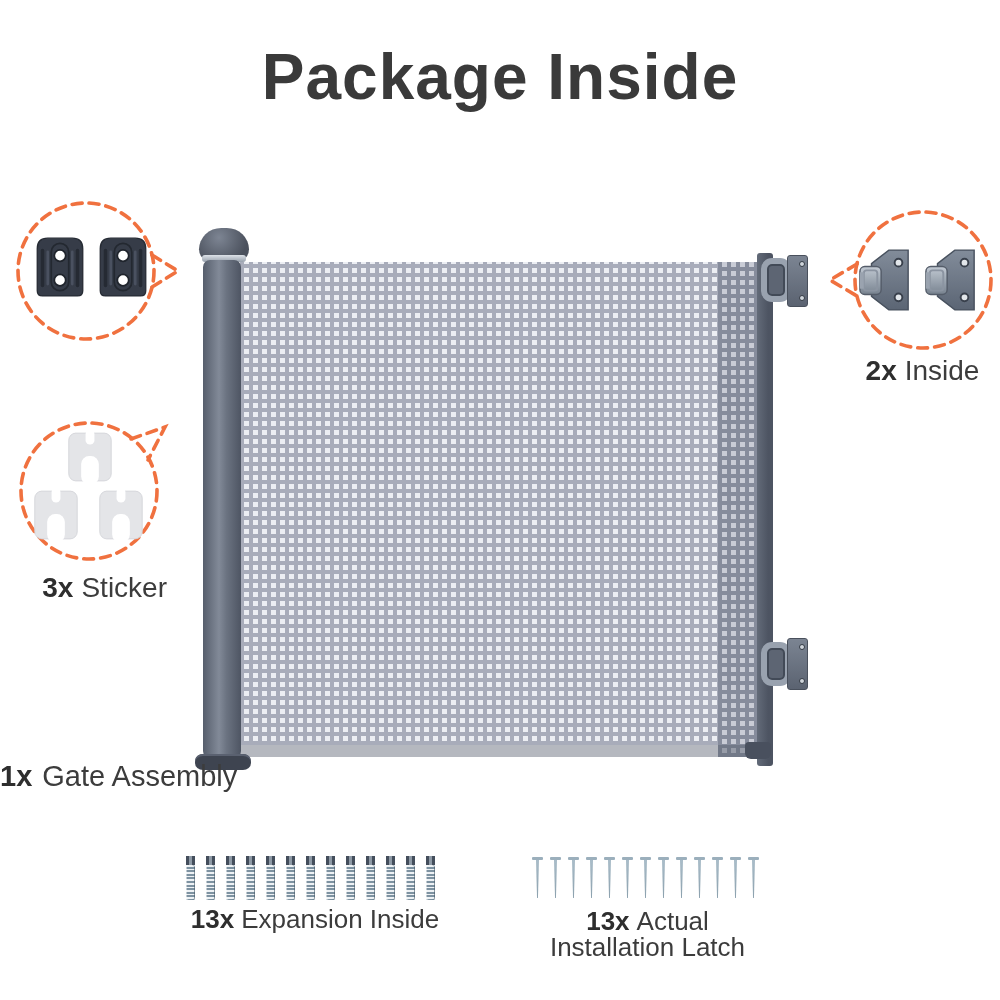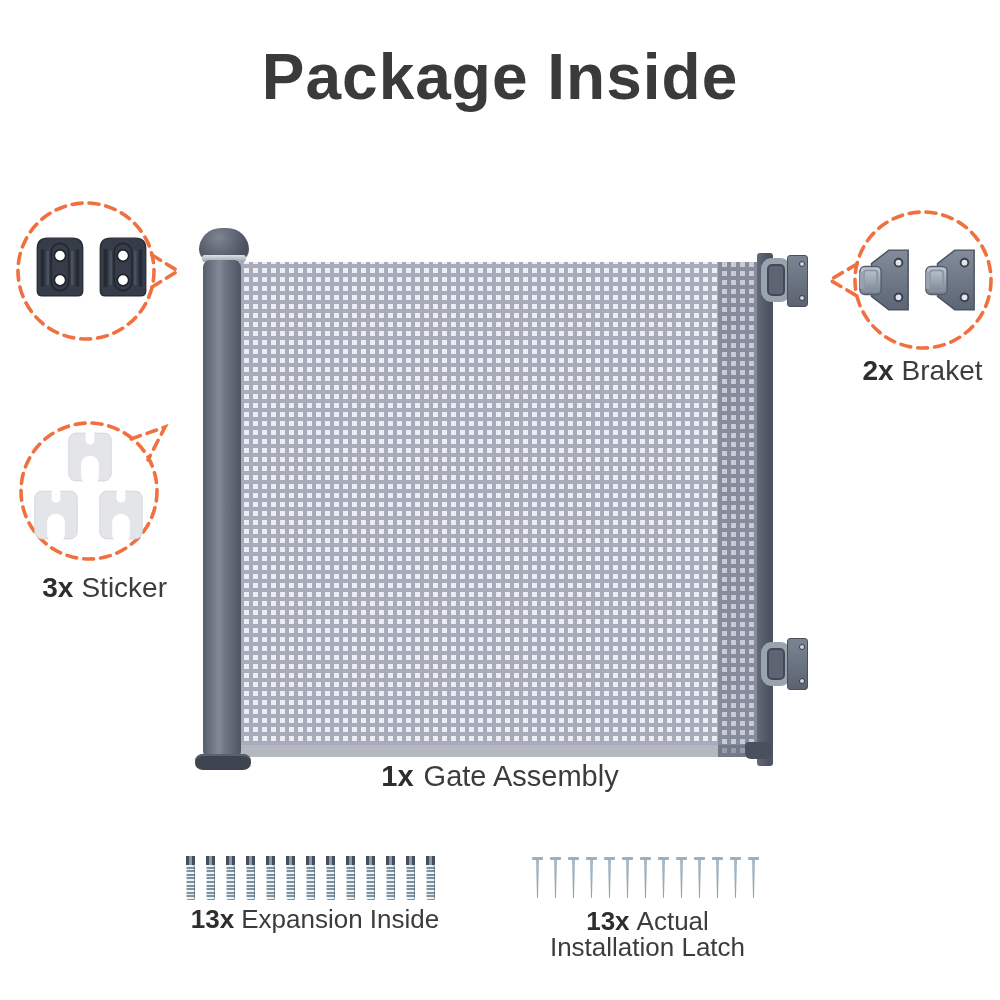--- a/index.html
+++ b/index.html
@@ -77,21 +77,21 @@
     background:linear-gradient(180deg,#7b8492,#5b6371);box-sizing:border-box;
   }
   .latch-plate .screw-dot{position:absolute;width:6px;height:6px;border-radius:50%;
     background:#cfd5db;border:1.5px solid #333a44;box-sizing:border-box;right:2px;}
   .latch-plate .screw-dot.top{top:5px;}
   .latch-plate .screw-dot.bottom{bottom:5px;}
   .latch-top .latch-handle{left:566px;top:30px;}
   .latch-top .latch-plate{left:592px;top:27px;}
   .latch-bottom .latch-handle{left:566px;top:414px;}
   .latch-bottom .latch-plate{left:592px;top:410px;}
-  .gate-label{position:absolute;left:0;top:760px;width:1000px;text-align:center;
+  .gate-label{position:absolute;left:0;top:760px;width:1000px;
     font-size:29px;color:var(--label,#3c3c3c);}
   .gate-label .qty{font-weight:800;color:#2e2e2e;margin-right:10px;}
   
   .screw-row{position:absolute;display:flex;align-items:flex-start;}
   .row-expansion{left:186px;top:856px;gap:11px;}
   .row-installation{left:532px;top:857px;gap:7px;}
   .exp-screw{width:9px;}
   .exp-screw .tip{display:block;width:9px;height:9px;
     background:linear-gradient(90deg,#444e5c 0 35%,#8e9aa6 35% 63%,#444e5c 63%);}
   .exp-screw .shaft{display:block;width:9px;height:35px;border-radius:2px;
@@ -194,21 +194,21 @@
   <div class="latch-icons">
   <svg width="54" height="68" viewBox="0 0 56 70">
         <use href="#sym-latch"></use>
       </svg>
 
   <svg width="54" height="68" viewBox="0 0 56 70">
         <use href="#sym-latch"></use>
       </svg>
 </div>
   <div class="item-label" style="left:845px;top:355px;width:155px;">
-    <span class="qty">2x</span><span>Braket</span>
+    <span class="qty">2x</span><span>Inside</span>
   </div>
 
   <div class="gate">
     <div class="mesh"></div>
     <div class="mesh-strip"></div>
     <div class="mesh-hem"></div>
     <div class="pole-cap"></div>
     <div class="pole-ring"></div>
     <div class="pole"></div>
     <div class="pole-foot"></div>

